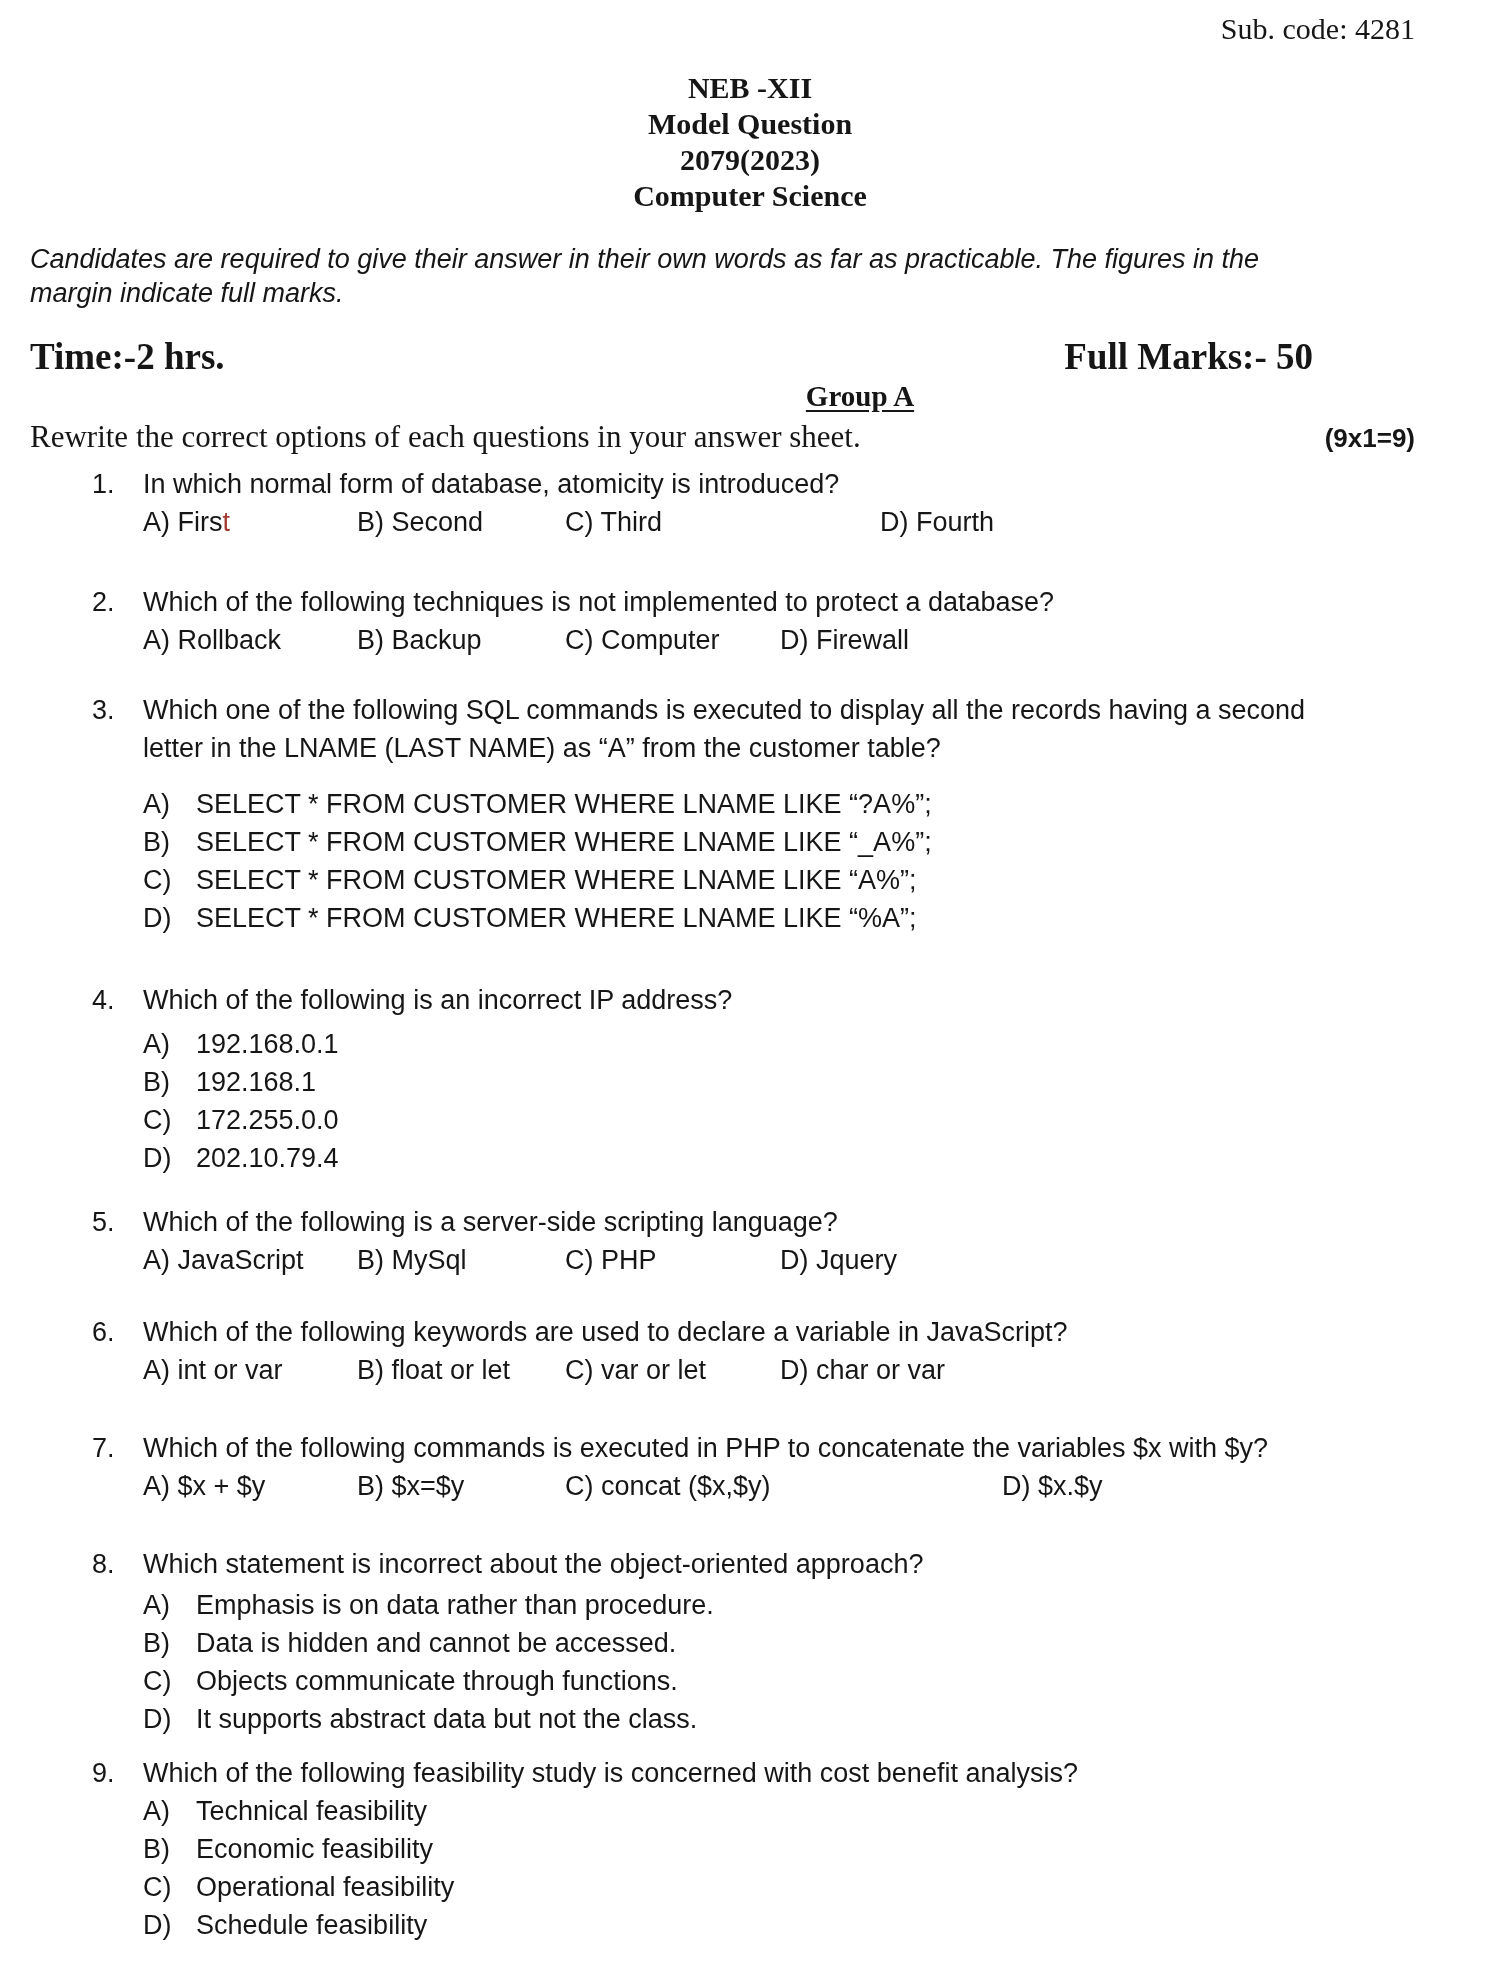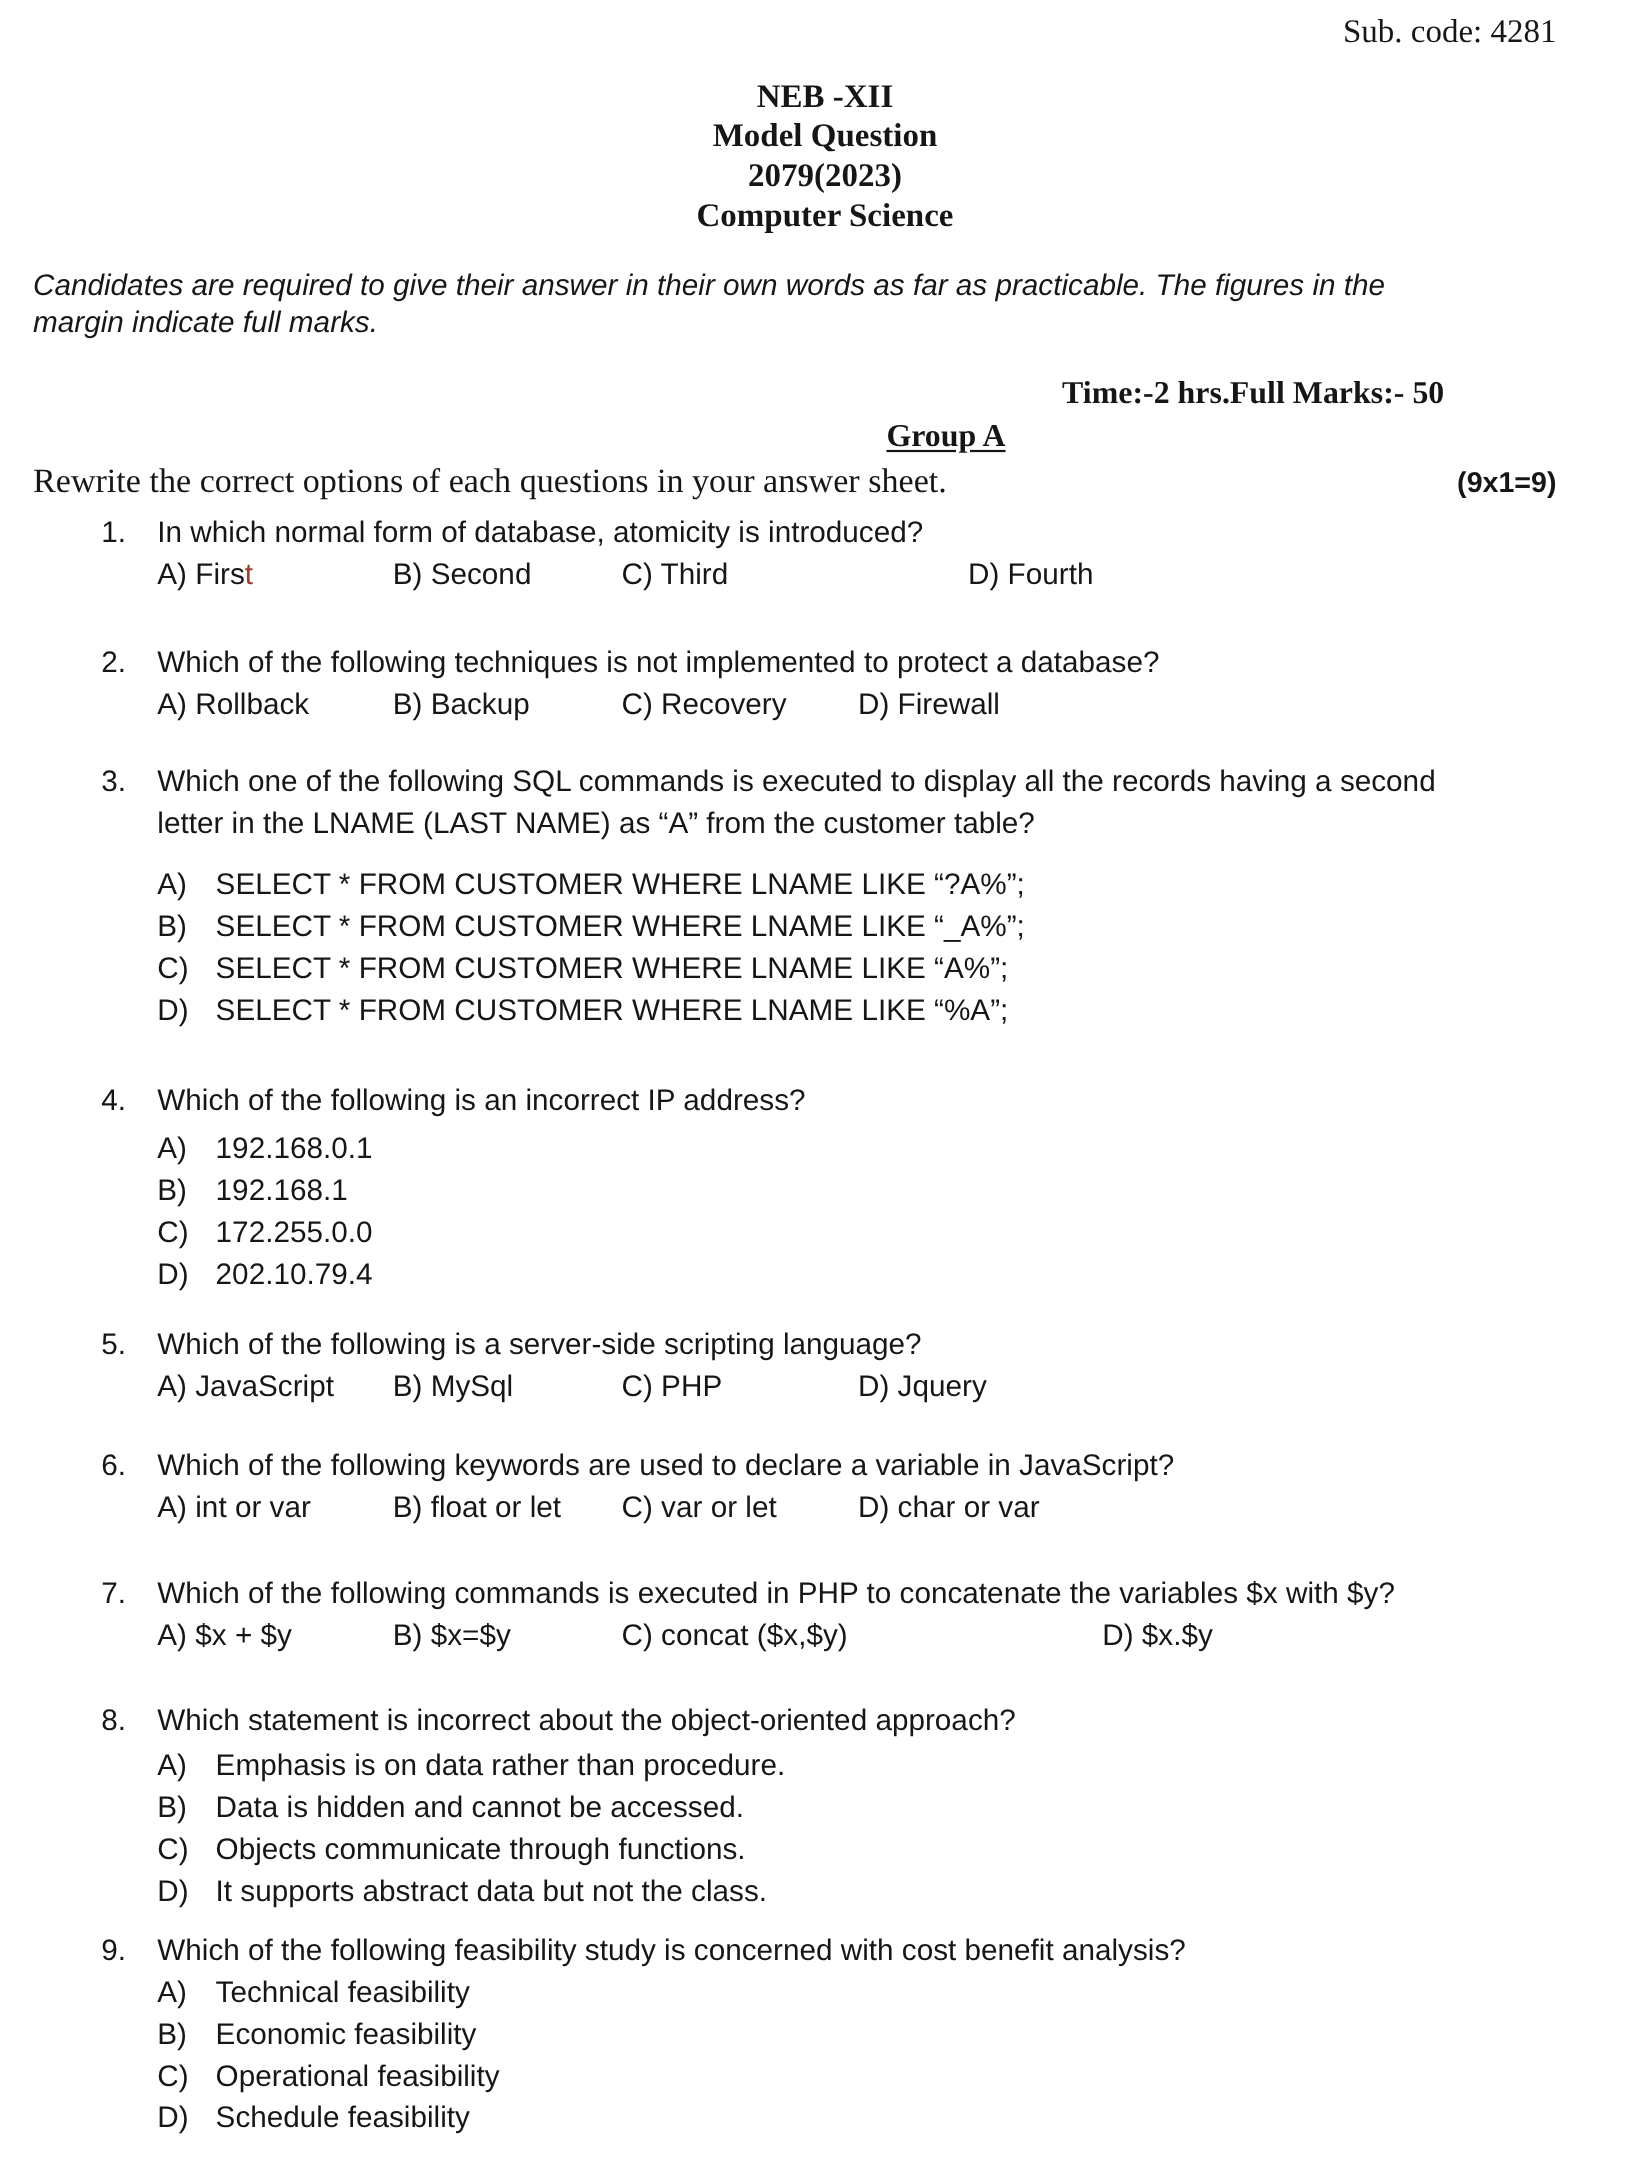--- a/index.html
+++ b/index.html
@@ -29,24 +29,24 @@
   }
   .instruction {
     margin:28px 30px 0 30px;
     font-family:Liberation Sans, sans-serif;
     font-style:italic;
     font-size:27px; line-height:34px;
   }
   .time-row {
     margin-top:28px;
     padding-left:30px; padding-right:187px;
-    display:flex; justify-content:flex-end;
-    font-family:"Liberation Serif", serif;
-    font-weight:bold;
-    font-size:29px; line-height:38px;
+    display:flex; justify-content:space-between;
+    font-family:"Liberation Serif", serif;
+    font-weight:bold;
+    font-size:37px; line-height:38px;
   }
   .group-heading {
     margin-left:220px;
     text-align:center;
     font-family:"Liberation Serif", serif;
     font-weight:bold;
     font-size:29px; line-height:40px;
   }
   .group-heading span { text-decoration:underline; text-underline-offset:4px; }
   .rewrite-row {
@@ -134,21 +134,21 @@
         </div>
       </div>
     </div>
 
     <div class="q mb32">
       <div class="q-row">
         <span class="q-num">2.</span>
         <div class="q-body">
           <div>Which of the following techniques is not implemented to protect a database?</div>
           <div>
-            <span class="opt-cell wA"><span>A)</span> <span>Rollback</span></span><span class="opt-cell wB"><span>B)</span> <span>Backup</span></span><span class="opt-cell wC"><span>C)</span> <span>Recovery</span></span><span class="opt-cell"><span>D)</span> <span>Firewall</span></span>
+            <span class="opt-cell wA"><span>A)</span> <span>Rollback</span></span><span class="opt-cell wB"><span>B)</span> <span>Backup</span></span><span class="opt-cell wC"><span>C)</span> <span>Computer</span></span><span class="opt-cell"><span>D)</span> <span>Firewall</span></span>
           </div>
         </div>
       </div>
     </div>
 
     <div class="q mb44">
       <div class="q-row">
         <span class="q-num">3.</span>
         <div class="q-body">
           <div>

